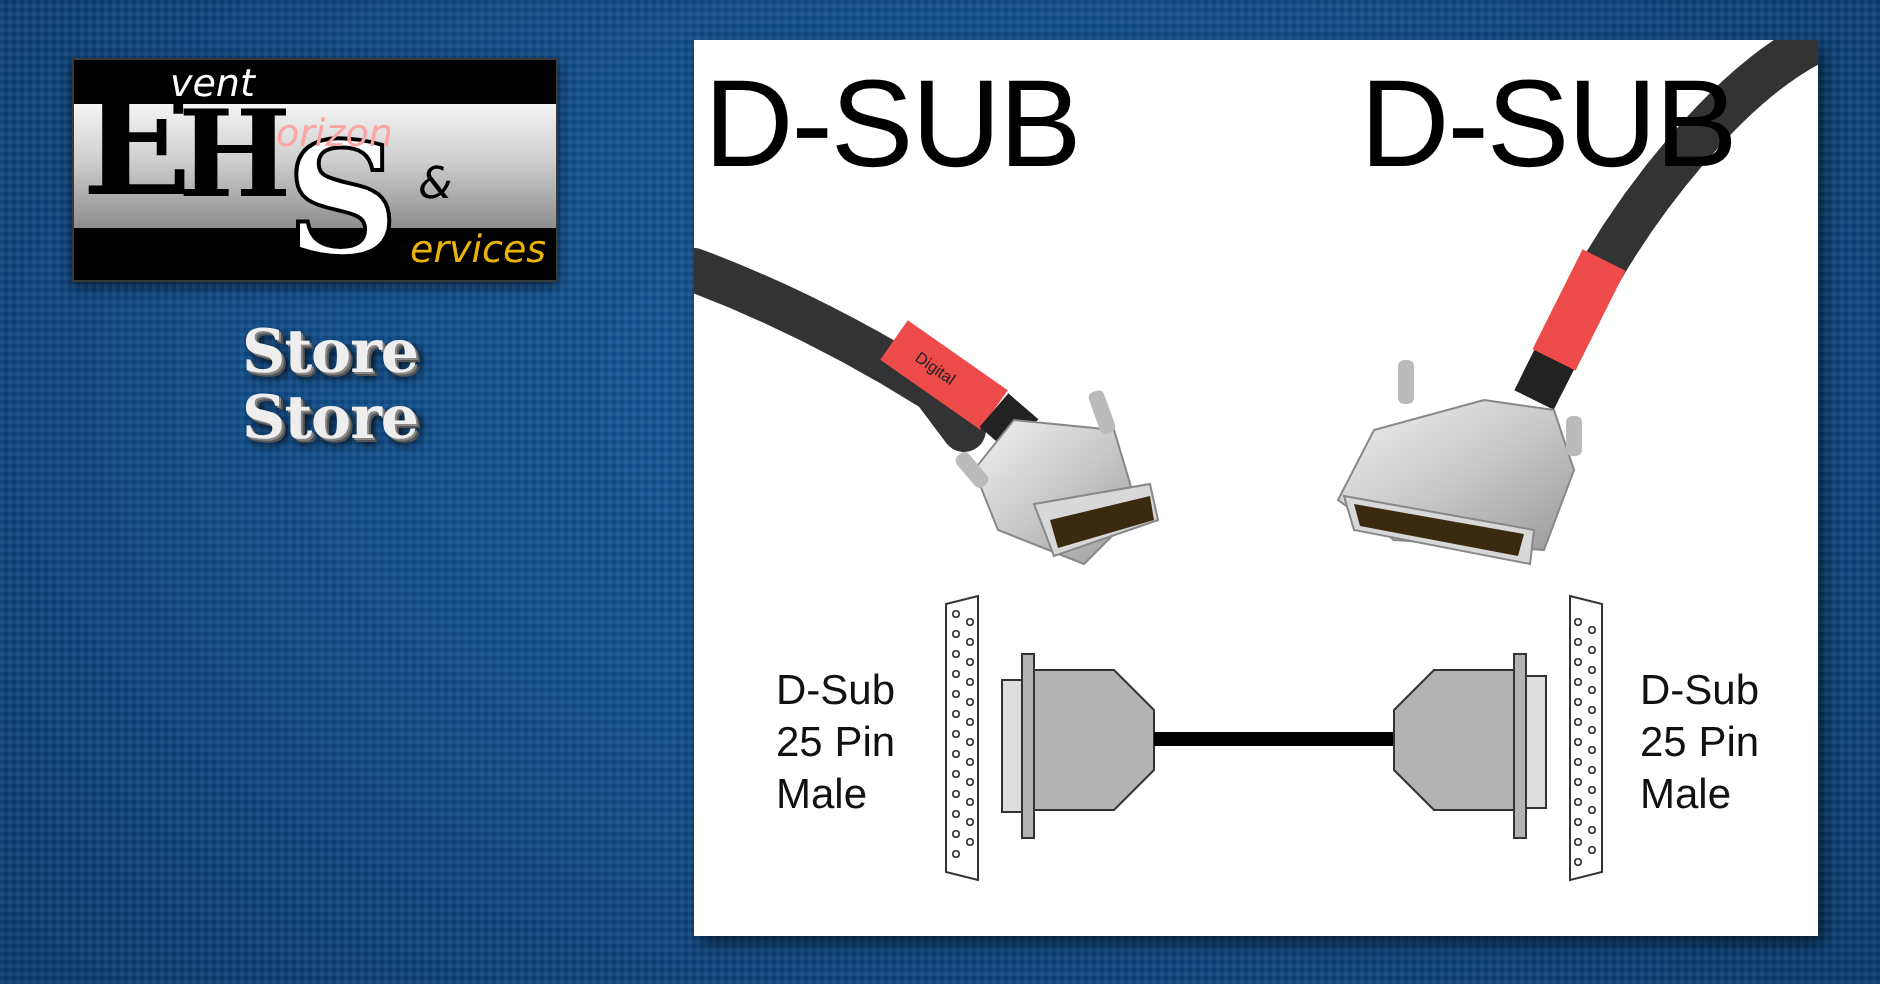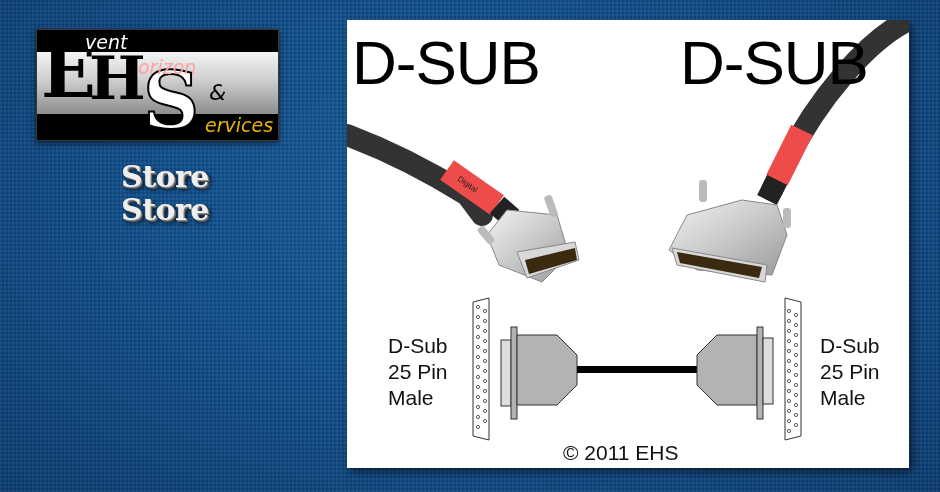--- a/index.html
+++ b/index.html
@@ -211,14 +211,13 @@
   <div class="lbl lbl-left">
     <div>D-Sub</div>
     <div>25 Pin</div>
     <div>Male</div>
   </div>
   <div class="lbl lbl-right">
     <div>D-Sub</div>
     <div>25 Pin</div>
     <div>Male</div>
   </div>
-  <div class="copy">© 2011 EHS</div>
 </div>
 
 </body></html>

